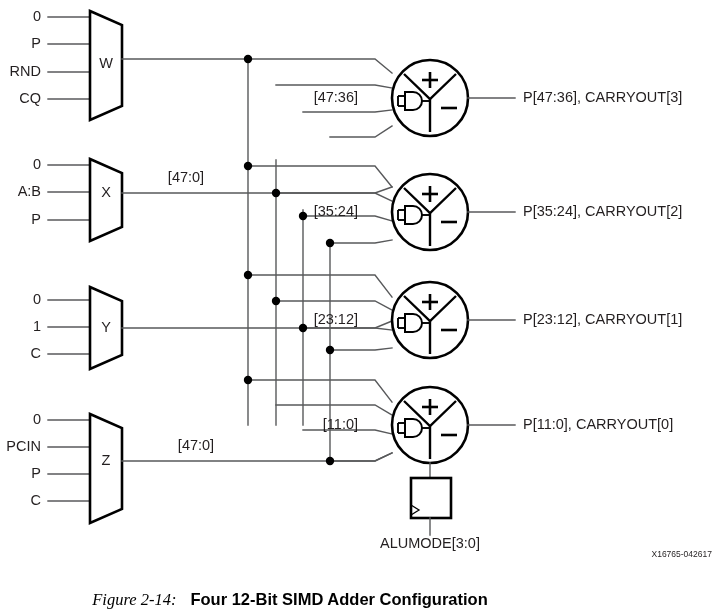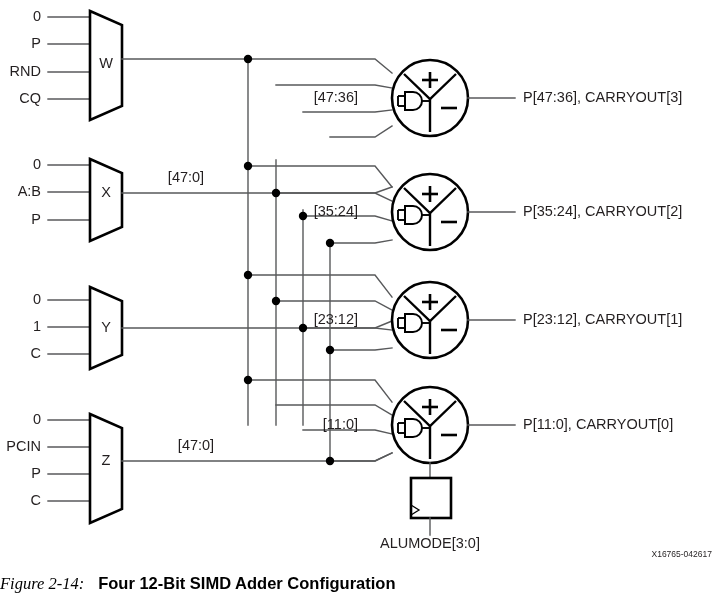--- a/index.html
+++ b/index.html
@@ -101,23 +101,23 @@
   .t-alumode {
     font-size: 14.5px;
   }
   .t-figid {
     font-size: 8.5px;
     fill: #231f20;
   }
   .caption {
     position: absolute;
     left: 0;
-    top: 574px;
+    top: 590px;
     width: 580px;
-    text-align: left;
+    text-align: center;
     white-space: nowrap;
   }
   .caption-label {
     font-family: "Liberation Serif", serif;
     font-style: italic;
     font-size: 16.5px;
     color: #000000;
   }
   .caption-title {
     font-family: "Liberation Sans", sans-serif;

